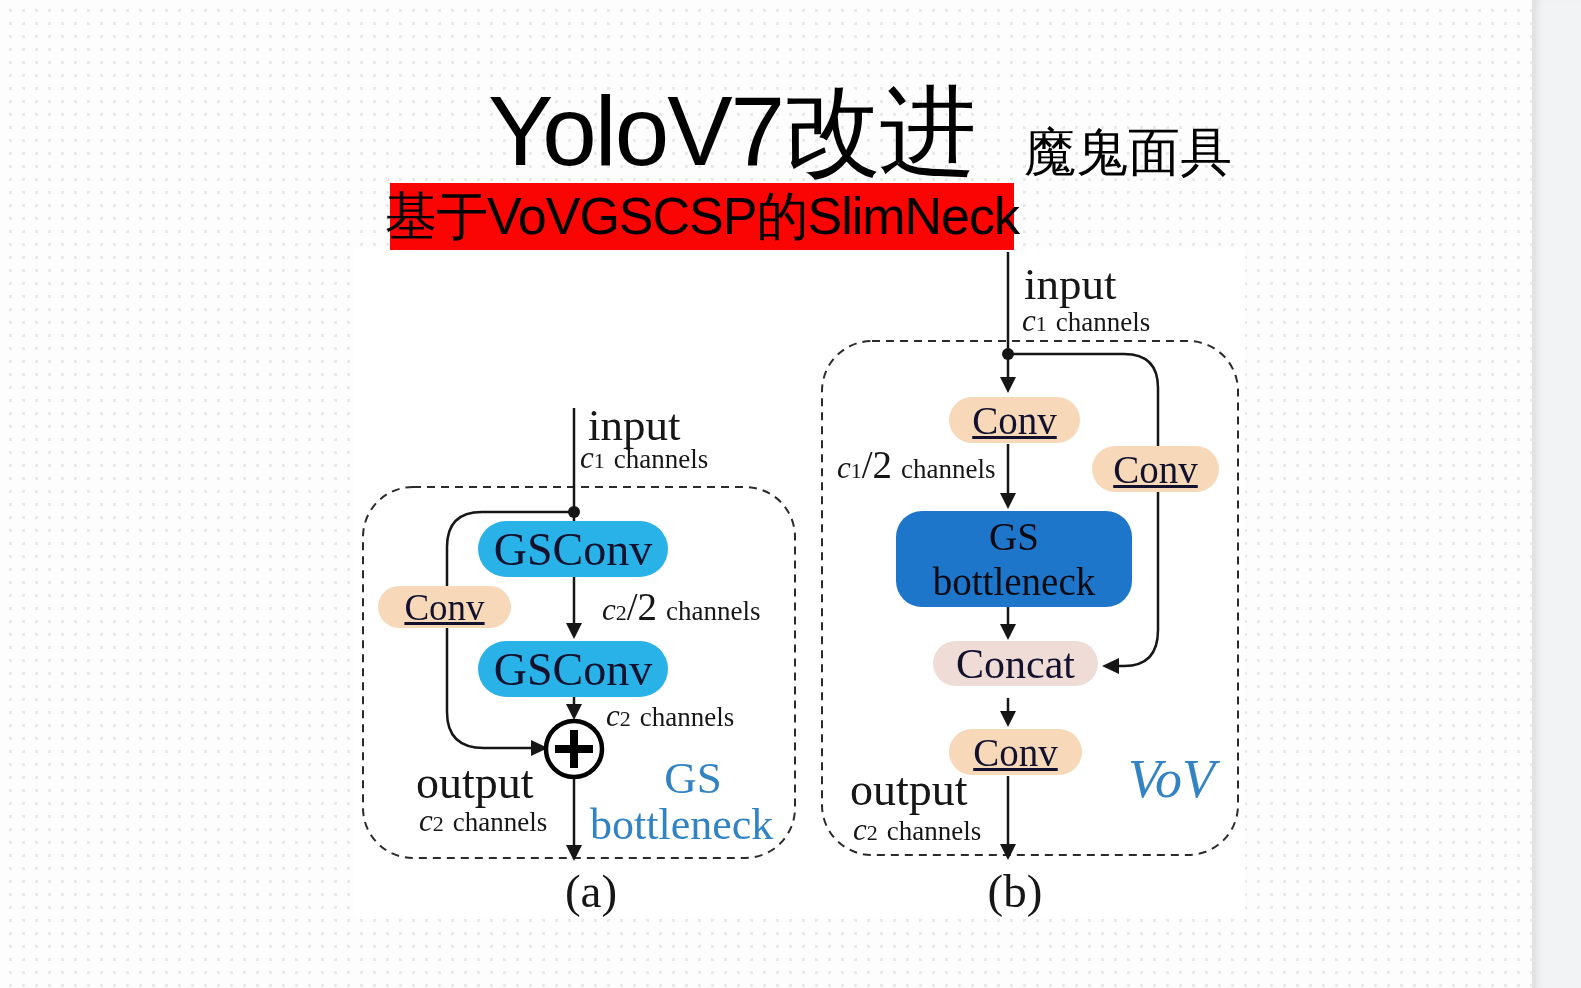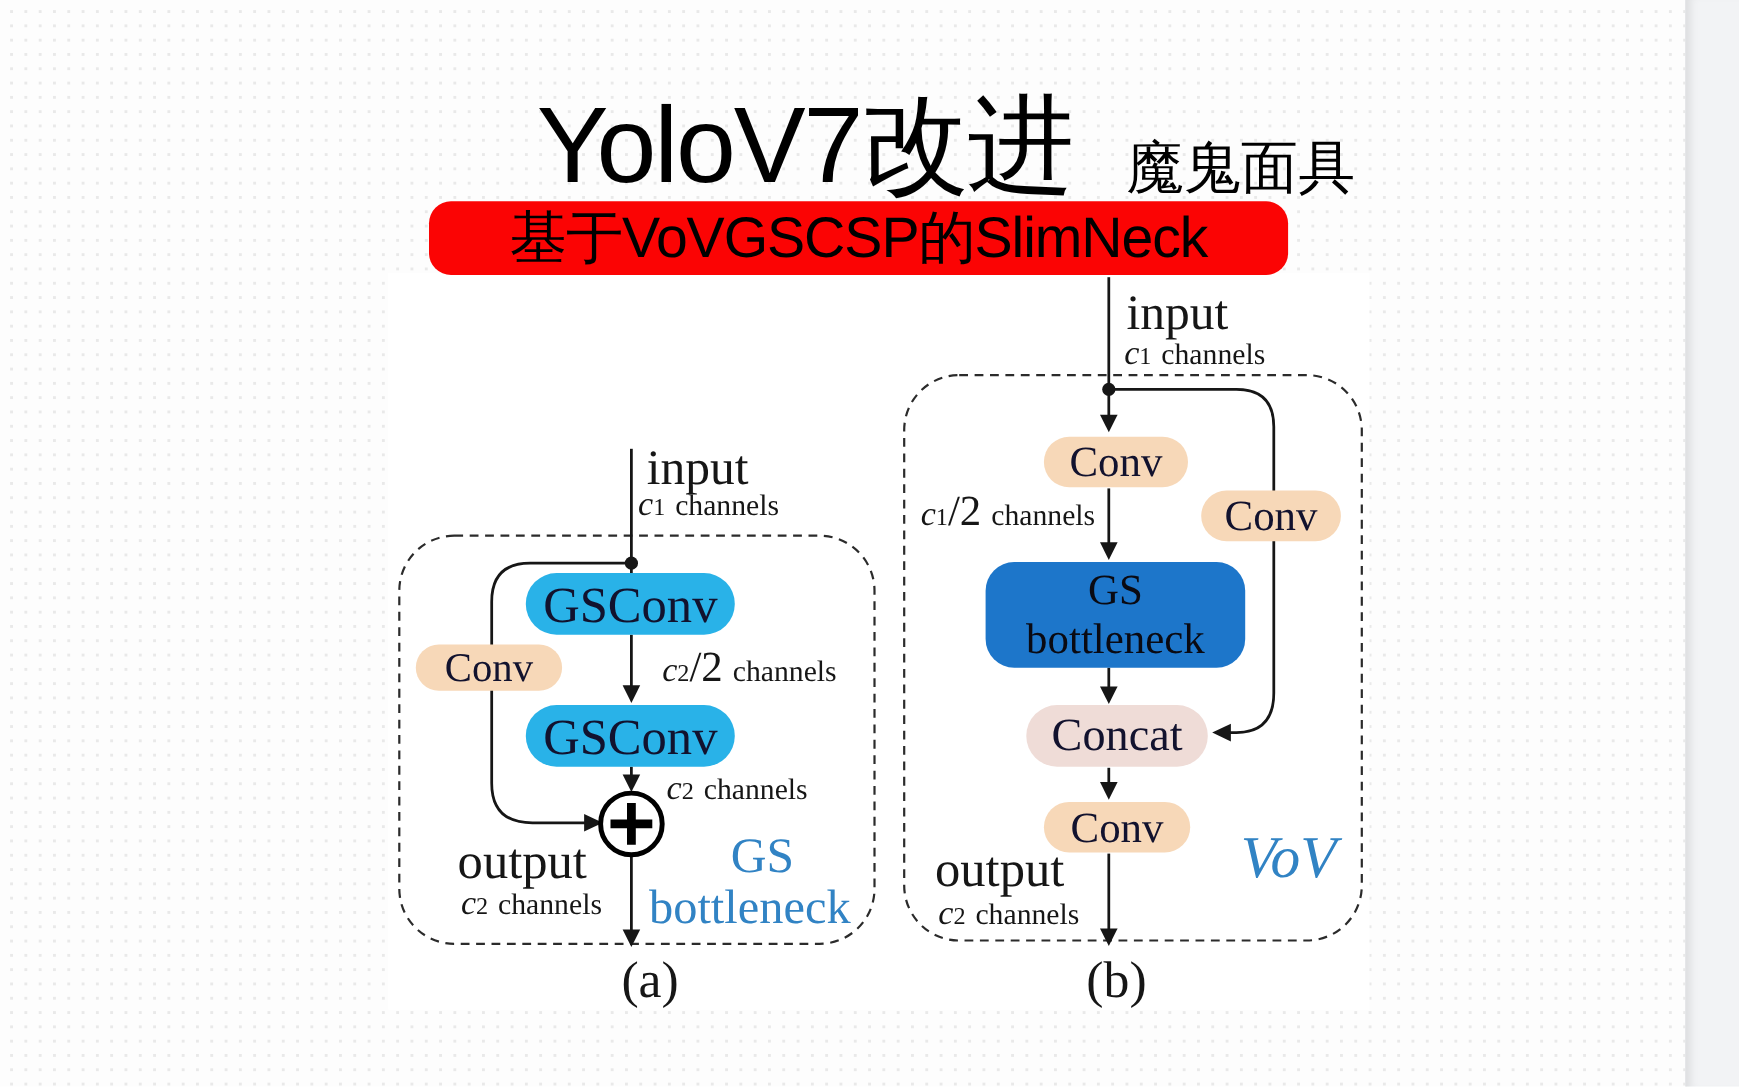--- a/index.html
+++ b/index.html
@@ -8,28 +8,28 @@
     background-image:radial-gradient(circle,#e9e9e9 1.5px,transparent 1.7px);
     background-size:13px 13px;background-position:4px 4px;
     font-family:"Liberation Serif",serif;padding-left:32px;}
   .gutter{position:absolute;top:0;right:0;width:80px;height:988px;
     background:#f2f3f5;border-left:1px solid #e2e3e5;
     box-shadow:inset 9px 0 9px -6px rgba(0,0,0,.10);}
   .panel{position:absolute;left:353px;top:248px;width:892px;height:670px;background:#ffffff;}
   .title-main{position:absolute;left:488px;top:80px;font-family:"Liberation Sans",sans-serif;
     font-size:98px;line-height:1.05;color:#000;letter-spacing:-2px;white-space:nowrap;}
   .title-suffix{position:absolute;left:1024px;top:106px;font-size:52px;color:#000;white-space:nowrap;margin-top:12px;}
-  .banner{position:absolute;left:390px;top:183px;width:781px;height:67px;background:#fb0404;
+  .banner{position:absolute;left:390px;top:183px;width:624px;height:67px;background:#fb0404;
     display:flex;align-items:center;justify-content:center;
-    font-family:"Liberation Sans",sans-serif;font-size:52px;letter-spacing:-1px;color:#000;white-space:nowrap;border-radius:20px;}
+    font-family:"Liberation Sans",sans-serif;font-size:52px;letter-spacing:-1px;color:#000;white-space:nowrap;}
   svg.wires{position:absolute;left:0;top:0;pointer-events:none;}
   .box{position:absolute;display:flex;align-items:center;justify-content:center;
     color:#12122e;white-space:nowrap;}
   .cyan{background:#29b2e8;font-family:Liberation Serif, serif;}
-  .peach{background:#f7d8b8;}
+  .peach{background:#f7d8b8;text-decoration:underline;}
   .deepblue{background:#1d76ca;color:#0a0a12;}
   .pink{background:#efdcd7;}
   .lbl{position:absolute;color:#161616;white-space:nowrap;}
   .blue{color:#3183c4;}
   .chan{display:flex;align-items:baseline;font-size:27px;}
   .cvar{font-style:italic;font-size:31px;}
   .csub{font-size:22px;}
   .csl{font-size:39px;}
   .crest{margin-left:9px;}
   .hl{background:#a9c9e6;padding:0 1px;}
@@ -143,21 +143,21 @@
       <span class="csub">1</span>
       <span class="csl">/2</span>
       <span class="crest">channels</span>
   </div>
 
   <div class="box deepblue" style="left:896px;top:511px;width:236px;height:96px;border-radius:26px;font-size:39px;line-height:45px;flex-direction:column;">
     <span>GS</span>
     <span>bottleneck</span>
   </div>
 
-  <div class="box pink" style="left:933px;top:641px;width:165px;height:56px;border-radius:28px;font-size:42px;">Concat</div>
+  <div class="box pink" style="left:933px;top:641px;width:165px;height:45px;border-radius:28px;font-size:42px;">Concat</div>
   <div class="box peach" style="left:949px;top:729px;width:133px;height:46px;border-radius:23px;font-size:39px;">Conv</div>
 
   <div class="lbl" style="left:850px;top:763px;font-size:46px;">output</div>
   <div class="lbl chan" style="left:853px;top:812px;">
     <span class="cvar">c</span>
       <span class="csub">2</span>
       <span class="crest">channels</span>
   </div>
 
   <div class="lbl blue" style="left:1128px;top:748px;font-size:54px;font-style:italic;">VoV</div>

